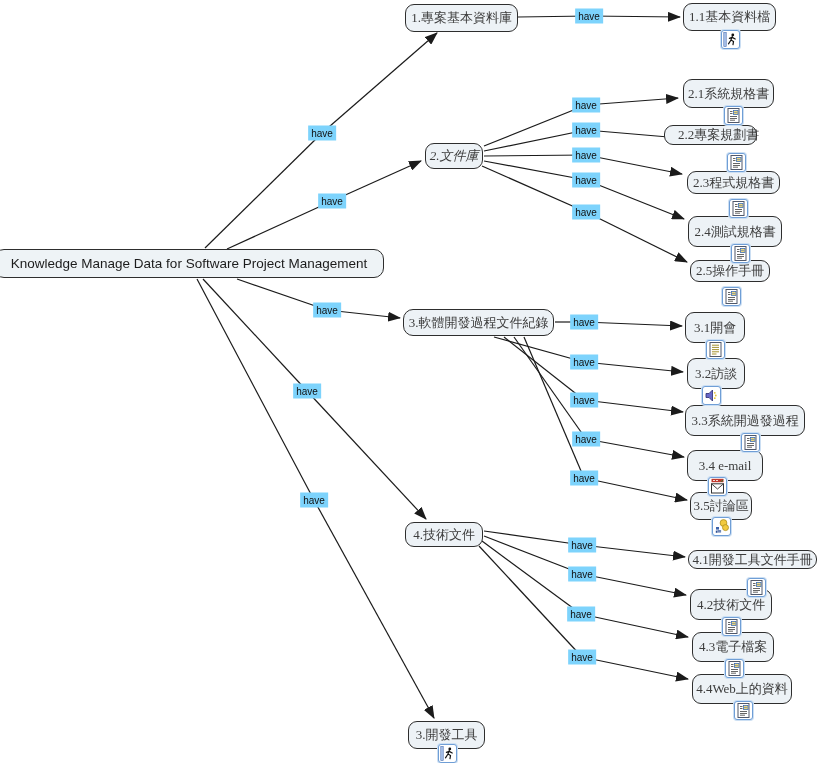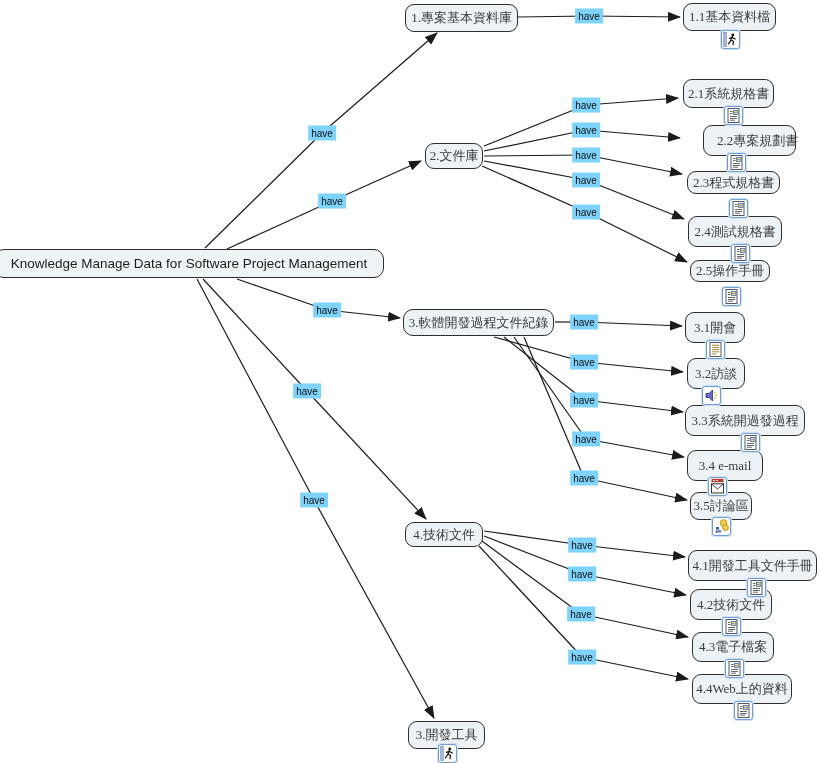--- a/index.html
+++ b/index.html
@@ -72,35 +72,35 @@
     <div class="node root" style="left: -6px; top: 249px; width: 390px; height: 29px;">Knowledge Manage Data for Software Project Management</div>
     <div class="node" style="left: 405px; top: 4px; width: 113px; height: 28px;">1.專案基本資料庫</div>
     <div class="node" style="left: 683px; top: 3px; width: 93px; height: 28px;">1.1基本資料檔</div>
     <span class="res-icon" style="left: 721px; top: 30px;">
       <svg viewBox="0 0 17 17">
         <rect x="1.8" y="1.5" width="2.4" height="14" fill="#aac3ec" stroke="#4a6fb0" stroke-width="0.6"></rect>
         <circle cx="10.8" cy="3.9" r="1.4" fill="#111"></circle>
         <path d="M10.3 5.4 L9 9 M9 9 L6.5 12.8 M9 9 L11.5 10.5 L11 13.6 M10.2 6.4 L7.4 7.4 M10.2 6.4 L13.2 8" stroke="#111" stroke-width="1.2" fill="none" stroke-linecap="round"></path>
       </svg>
     </span>
-    <div class="node" style="left: 425px; top: 143px; width: 58px; height: 26px;">2.文件庫</div>
+    <div class="node" style="left: 425px; top: 143px; width: 58px; height: 26px; font-style: italic;">2.文件庫</div>
     <div class="node" style="left: 683px; top: 79px; width: 91px; height: 29px;">2.1系統規格書</div>
     <span class="res-icon" style="left: 724px; top: 106px;">
       <svg viewBox="0 0 17 17">
         <rect x="3" y="1.5" width="11" height="14" fill="#fff" stroke="#50586a" stroke-width="1"></rect>
         <rect x="8.5" y="3.5" width="4.5" height="4" fill="#f3d97a" stroke="#3f6fb5" stroke-width="0.8"></rect>
         <path d="M8.7 6.4 l1.4-1.4 1.1 1.1 1-1.1" stroke="#3f6fb5" fill="none" stroke-width="0.6"></path>
         <line x1="5" y1="4.5" x2="7.5" y2="4.5" stroke="#555" stroke-width="0.9"></line>
         <line x1="5" y1="6.5" x2="7.5" y2="6.5" stroke="#555" stroke-width="0.9"></line>
         <line x1="5" y1="9.5" x2="12" y2="9.5" stroke="#555" stroke-width="0.9"></line>
         <line x1="5" y1="11.5" x2="12" y2="11.5" stroke="#555" stroke-width="0.9"></line>
         <line x1="5" y1="13.2" x2="10" y2="13.2" stroke="#555" stroke-width="0.9"></line>
       </svg>
     </span>
-    <div class="node" style="left: 703px; top: 125px; width: 93px; height: 31px; padding-left: 16px;">2.2專案規劃書</div>
+    <div class="node" style="left: 664px; top: 125px; width: 93px; height: 20px; padding-left: 16px;">2.2專案規劃書</div>
     <span class="res-icon" style="left: 727px; top: 153px;">
       <svg viewBox="0 0 17 17">
         <rect x="3" y="1.5" width="11" height="14" fill="#fff" stroke="#50586a" stroke-width="1"></rect>
         <rect x="8.5" y="3.5" width="4.5" height="4" fill="#f3d97a" stroke="#3f6fb5" stroke-width="0.8"></rect>
         <path d="M8.7 6.4 l1.4-1.4 1.1 1.1 1-1.1" stroke="#3f6fb5" fill="none" stroke-width="0.6"></path>
         <line x1="5" y1="4.5" x2="7.5" y2="4.5" stroke="#555" stroke-width="0.9"></line>
         <line x1="5" y1="6.5" x2="7.5" y2="6.5" stroke="#555" stroke-width="0.9"></line>
         <line x1="5" y1="9.5" x2="12" y2="9.5" stroke="#555" stroke-width="0.9"></line>
         <line x1="5" y1="11.5" x2="12" y2="11.5" stroke="#555" stroke-width="0.9"></line>
         <line x1="5" y1="13.2" x2="10" y2="13.2" stroke="#555" stroke-width="0.9"></line>
@@ -193,21 +193,21 @@
     <span class="res-icon" style="left: 712px; top: 517px;">
       <svg viewBox="0 0 17 17">
         <circle cx="10.5" cy="5" r="3.4" fill="#f2ca3e" stroke="#b08f1e" stroke-width="0.8"></circle>
         <circle cx="12.5" cy="9.6" r="3" fill="#f2ca3e" stroke="#b08f1e" stroke-width="0.8"></circle>
         <rect x="3" y="9" width="3" height="2.6" fill="#3c62aa"></rect>
         <rect x="4.5" y="12" width="3.6" height="2.6" fill="#6f87b8"></rect>
         <rect x="2.8" y="12.6" width="1.6" height="2.2" fill="#2d4f91"></rect>
       </svg>
     </span>
     <div class="node" style="left: 405px; top: 522px; width: 78px; height: 25px;">4.技術文件</div>
-    <div class="node" style="left: 688px; top: 550px; width: 129px; height: 31px;">4.1開發工具文件手冊</div>
+    <div class="node" style="left: 688px; top: 550px; width: 129px; height: 19px;">4.1開發工具文件手冊</div>
     <span class="res-icon" style="left: 747px; top: 578px;">
       <svg viewBox="0 0 17 17">
         <rect x="3" y="1.5" width="11" height="14" fill="#fff" stroke="#50586a" stroke-width="1"></rect>
         <rect x="8.5" y="3.5" width="4.5" height="4" fill="#f3d97a" stroke="#3f6fb5" stroke-width="0.8"></rect>
         <path d="M8.7 6.4 l1.4-1.4 1.1 1.1 1-1.1" stroke="#3f6fb5" fill="none" stroke-width="0.6"></path>
         <line x1="5" y1="4.5" x2="7.5" y2="4.5" stroke="#555" stroke-width="0.9"></line>
         <line x1="5" y1="6.5" x2="7.5" y2="6.5" stroke="#555" stroke-width="0.9"></line>
         <line x1="5" y1="9.5" x2="12" y2="9.5" stroke="#555" stroke-width="0.9"></line>
         <line x1="5" y1="11.5" x2="12" y2="11.5" stroke="#555" stroke-width="0.9"></line>
         <line x1="5" y1="13.2" x2="10" y2="13.2" stroke="#555" stroke-width="0.9"></line>

